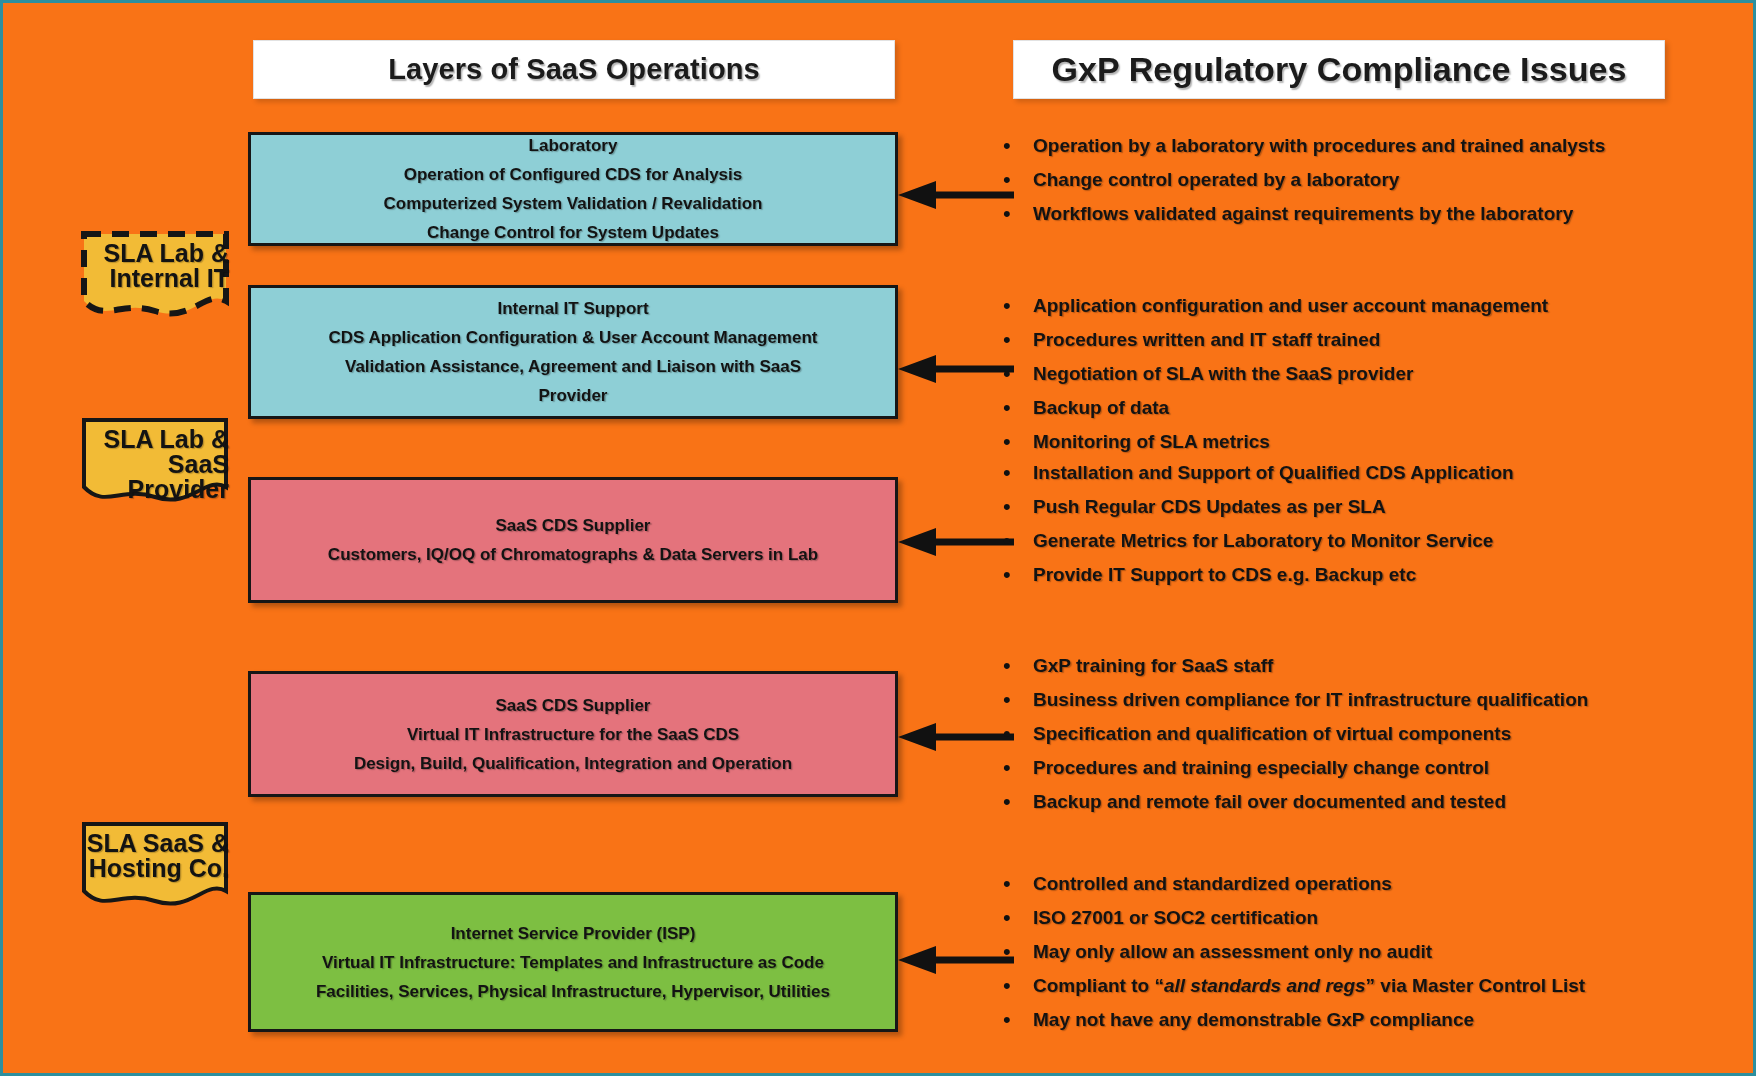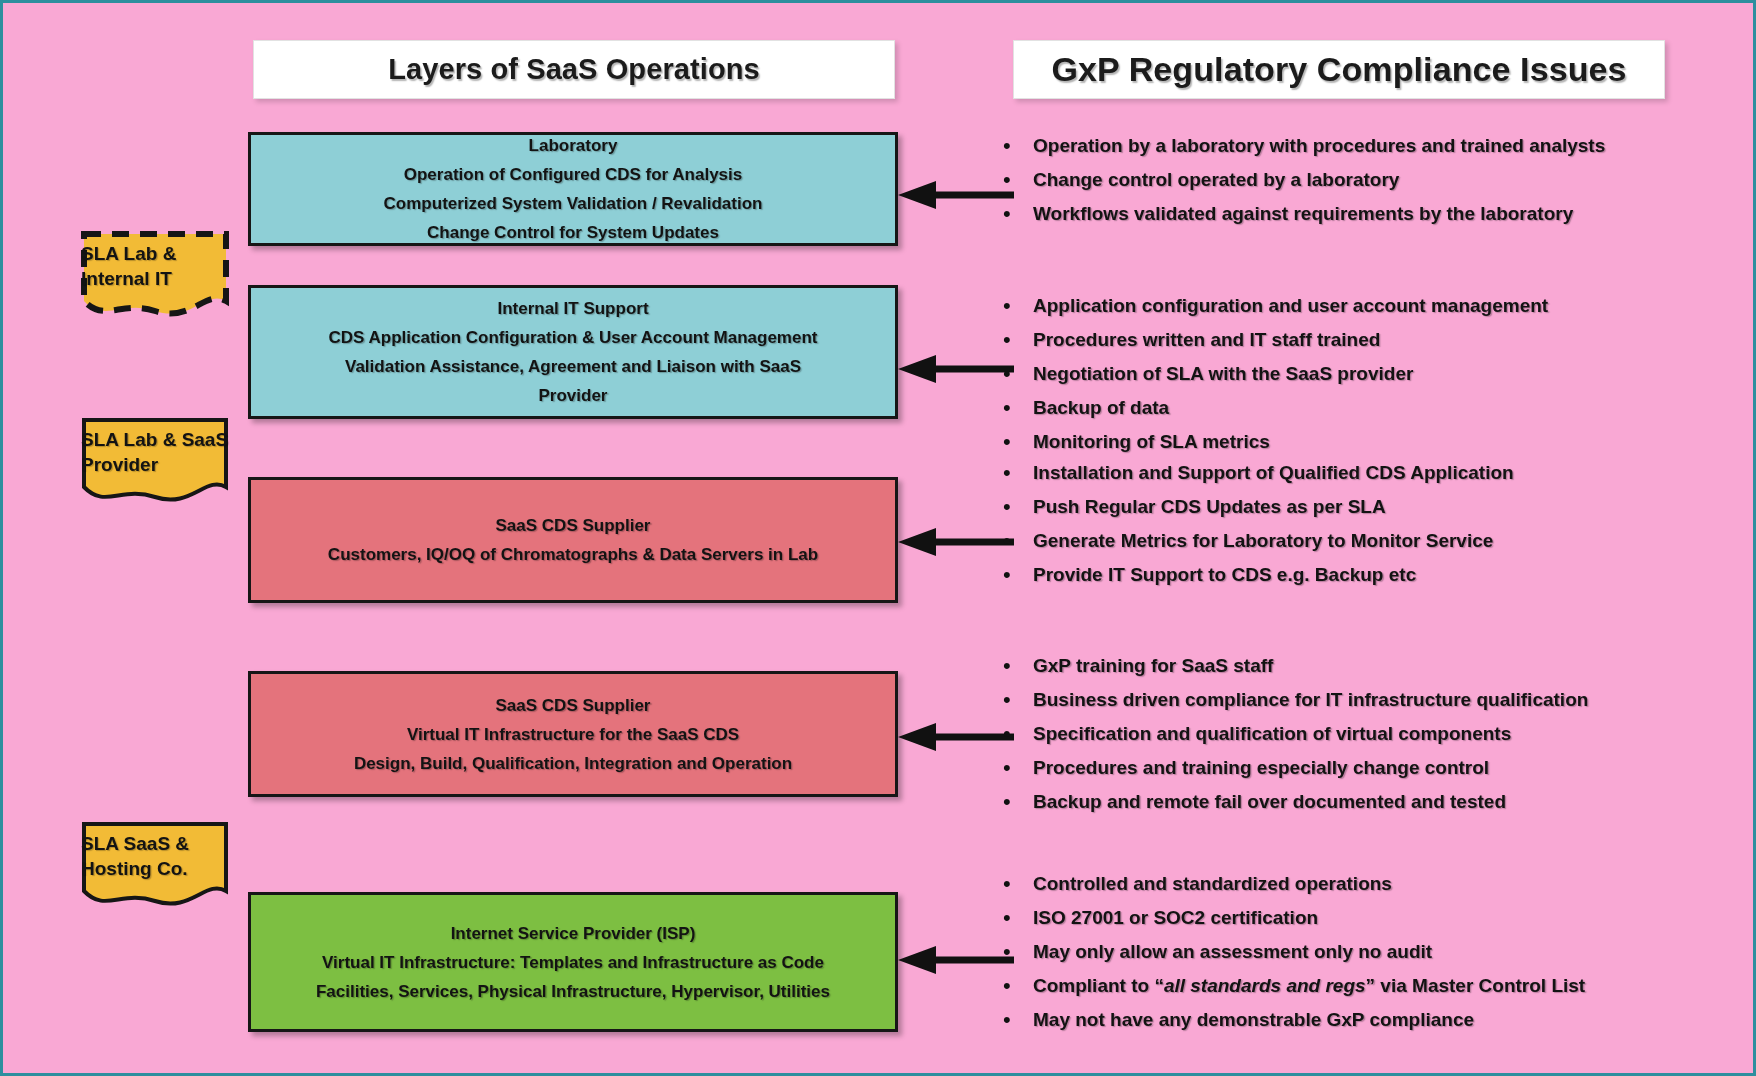--- a/index.html
+++ b/index.html
@@ -7,21 +7,21 @@
     padding: 0;
     background: #ffffff;
   }
   body {
     font-family: "Liberation Sans", sans-serif;
   }
   #page {
     position: relative;
     width: 1756px;
     height: 1076px;
-    background: #f9a8d4;
+    background: #f97316;
     box-sizing: border-box;
     border: 3px solid #2d8f9e;
     overflow: hidden;
   }
 
   
   .col-head {
     position: absolute;
     background: #ffffff;
     border: 1px solid #e2e2e2;
@@ -82,23 +82,23 @@
     left: 78px;
     width: 148px;
     display: flex;
     align-items: flex-start;
     justify-content: center;
   }
   .sla svg { position: absolute; left: 0; top: 0; }
   .sla .sla-text {
     position: relative;
     z-index: 2;
-    text-align: left;
+    text-align: right;
     font-weight: bold;
-    font-size: 19px;
+    font-size: 25px;
     line-height: 25px;
     color: #131313;
     padding-top: 10px;
     width: 100%;
     text-shadow: 1.2px 1.2px 1.1px rgba(0,0,0,0.25);
   }
   #sla-1 { top: 228px; height: 86px; }
   #sla-2 { top: 414px; height: 86px; }
   #sla-3 { top: 818px; height: 86px; }
 

